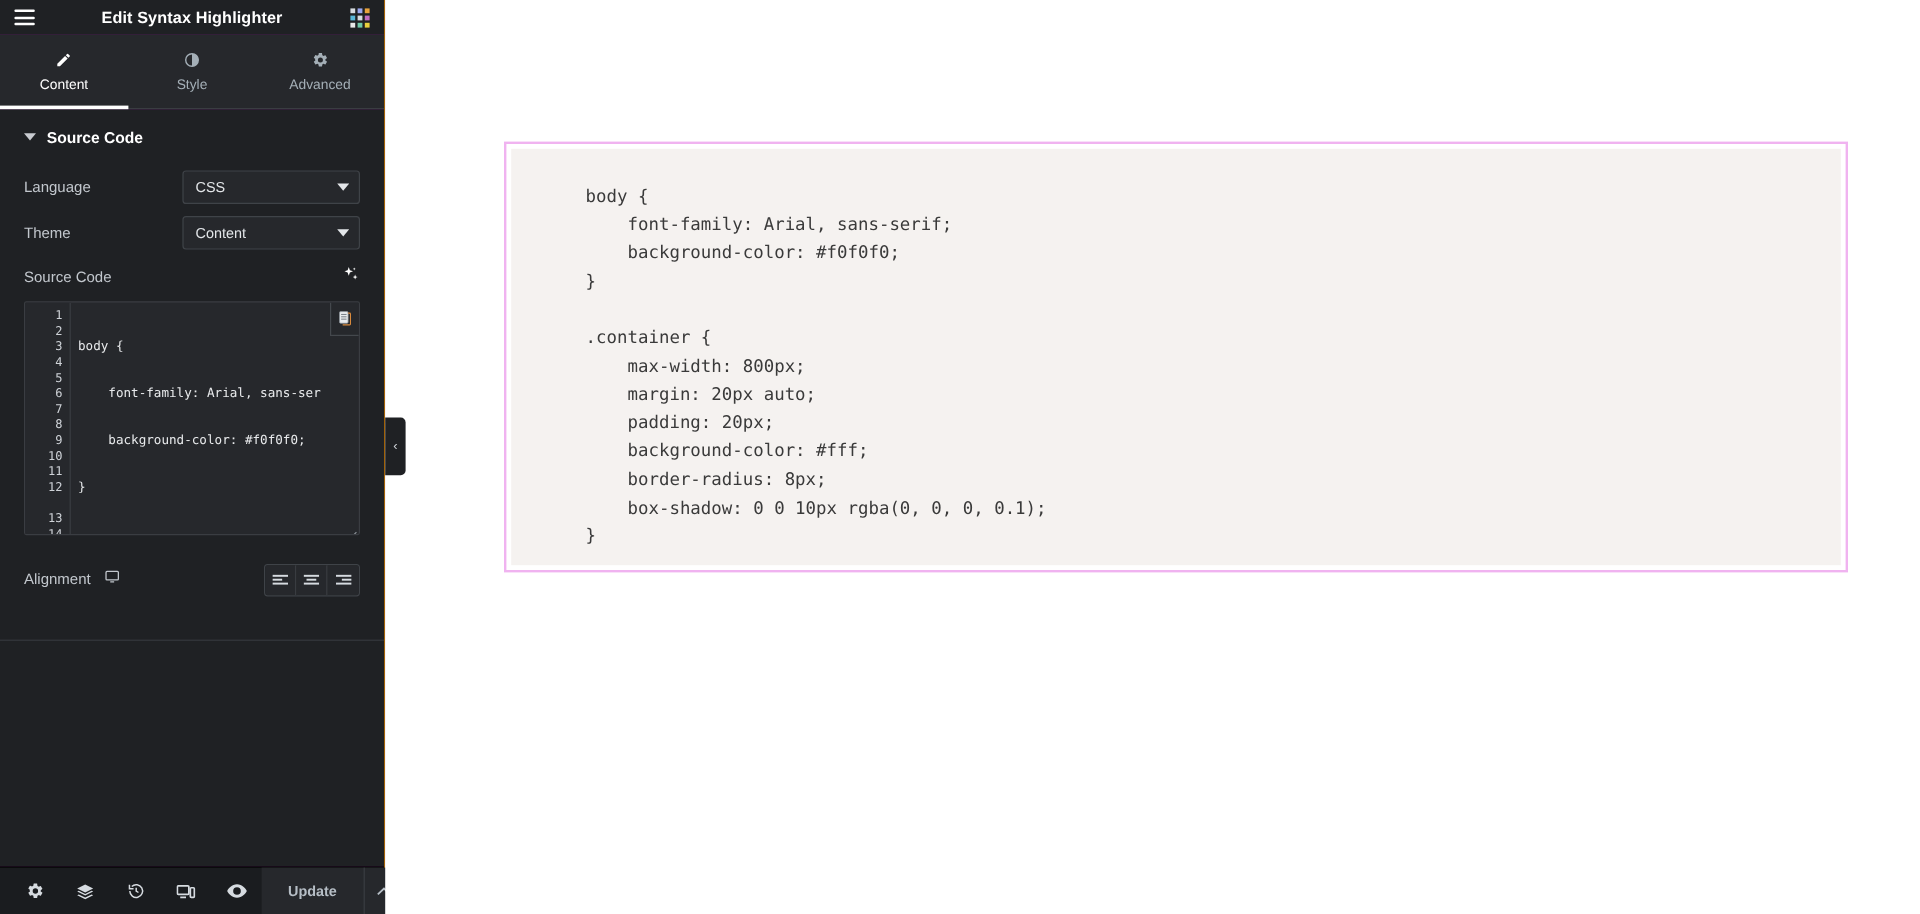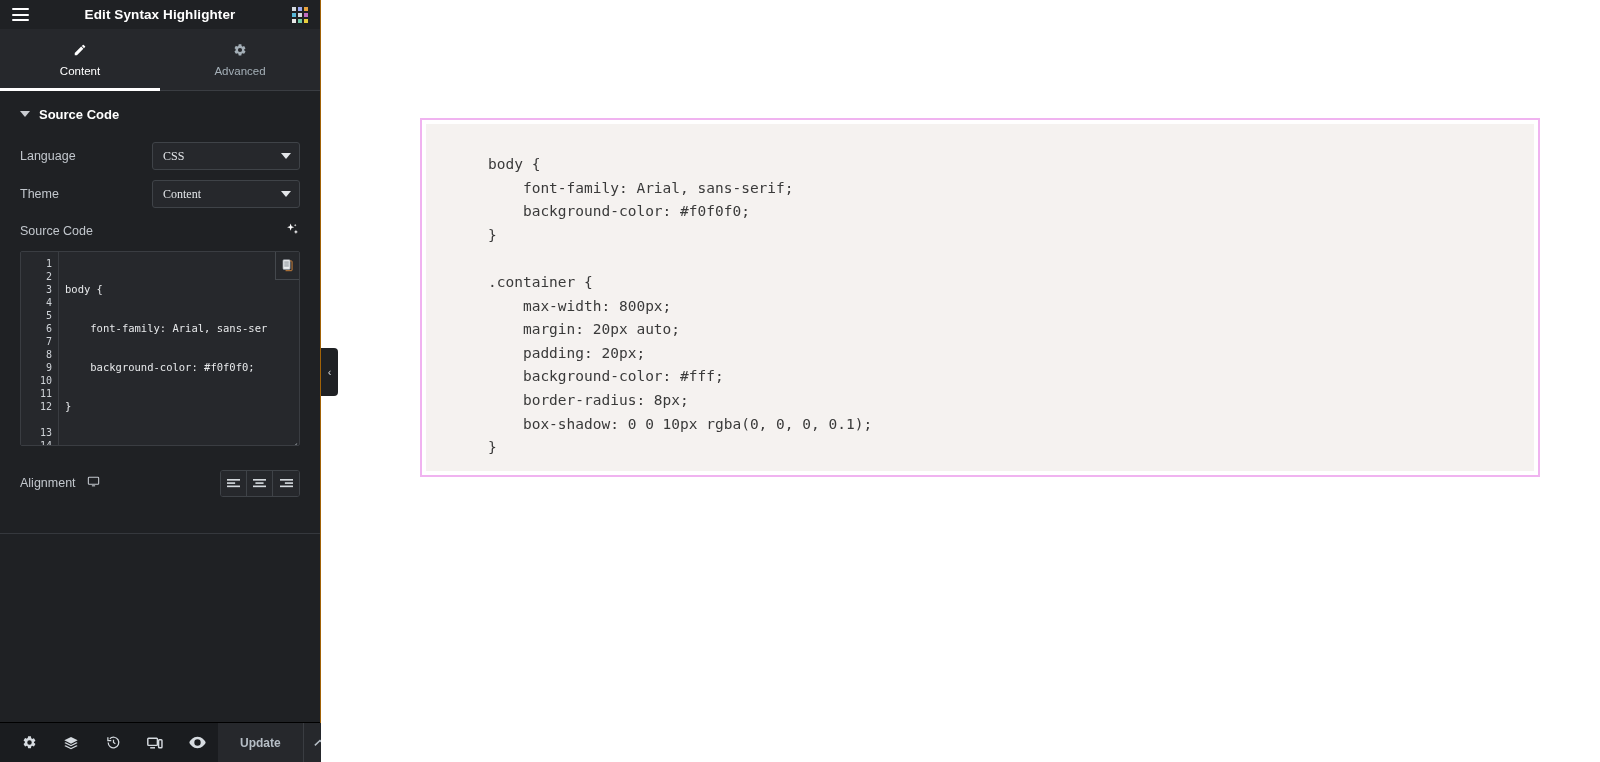--- a/index.html
+++ b/index.html
@@ -63,21 +63,21 @@
   .section-head {
     height: 46px; display:flex; align-items:center; gap:9px;
     padding: 0 20px; cursor:pointer;
   }
   .section-head .caret { width:0;height:0;border-left:5px solid transparent;border-right:5px solid transparent;border-top:6px solid #c9ccd1; }
   .section-head .caret.right { border:0; width:0;height:0;border-top:5px solid transparent;border-bottom:5px solid transparent;border-left:6px solid #c9ccd1; }
   .section-head .stitle { font-size:13px; font-weight:bold; color:#ffffff; }
 
   .ctl-row { display:flex; align-items:center; padding: 0 20px; height:38px; }
   .ctl-label { font-size:12.5px; color:#c2c7cd; }
-  .ctl-right { margin-left:auto;font-family:Liberation Serif, serif; }
+  .ctl-right { margin-left:auto; }
 
   .select-wrap { position:relative; width:148px; }
   .select-wrap.highlighted { outline:3px solid #f23c2e; outline-offset:2px; border-radius:3px; }
   .select-box {
     width:148px; height:28px; background:#26282c; border:1px solid #3f4348; border-radius:3px;
     color:#e3e6e9; font-size:12px; display:flex; align-items:center; padding:0 10px; cursor:pointer;
   }
   .select-arrow {
     position:absolute; right:9px; top:50%; transform:translateY(-50%);
     width:0;height:0;border-left:5px solid transparent;border-right:5px solid transparent;border-top:6px solid #e3e6e9;
@@ -183,20 +183,29 @@
     </div>
 
     <div class="tabs">
       <div class="tab active">
         <span class="ticon">
           <svg width="14" height="14" viewBox="0 0 24 24" fill="#ffffff">
               <path d="M3 17.25V21h3.75L17.81 9.94l-3.75-3.75L3 17.25zM20.71 7.04a1 1 0 0 0 0-1.41l-2.34-2.34a1 1 0 0 0-1.41 0l-1.83 1.83 3.75 3.75 1.83-1.83z"></path>
             </svg>
         </span>
         <span>Content</span>
+      </div>
+      <div class="tab">
+        <span class="ticon">
+          <svg width="14" height="14" viewBox="0 0 24 24">
+              <circle cx="12" cy="12" r="9" fill="none" stroke="#a4afb7" stroke-width="2"></circle>
+              <path d="M12 3a9 9 0 0 1 0 18z" fill="#a4afb7"></path>
+            </svg>
+        </span>
+        <span>Style</span>
       </div>
       <div class="tab">
         <span class="ticon">
           <svg width="14" height="14" viewBox="0 0 24 24" fill="#a4afb7">
               <path d="M19.14 12.94c.04-.31.06-.63.06-.94s-.02-.63-.06-.94l2.03-1.58a.5.5 0 0 0 .12-.64l-1.92-3.32a.5.5 0 0 0-.6-.22l-2.39.96a7.03 7.03 0 0 0-1.63-.94l-.36-2.54A.5.5 0 0 0 13.9 2h-3.8a.5.5 0 0 0-.49.42l-.36 2.54c-.59.24-1.13.55-1.63.94l-2.39-.96a.5.5 0 0 0-.6.22L2.71 8.48a.5.5 0 0 0 .12.64l2.03 1.58c-.04.31-.6.63-.6.94s.2.63.6.94l-2.03 1.58a.5.5 0 0 0-.12.64l1.92 3.32c.12.22.38.3.6.22l2.39-.96c.5.39 1.04.7 1.63.94l.36 2.54c.4.24.25.42.49.42h3.8c.25 0 .46-.18.49-.42l.36-2.54c.59-.24 1.13-.55 1.63-.94l2.39.96c.22.08.48 0 .6-.22l1.92-3.32a.5.5 0 0 0-.12-.64l-2.03-1.58zM12 15.6A3.6 3.6 0 1 1 12 8.4a3.6 3.6 0 0 1 0 7.2z"></path>
             </svg>
         </span>
         <span>Advanced</span>
       </div>
     </div>

